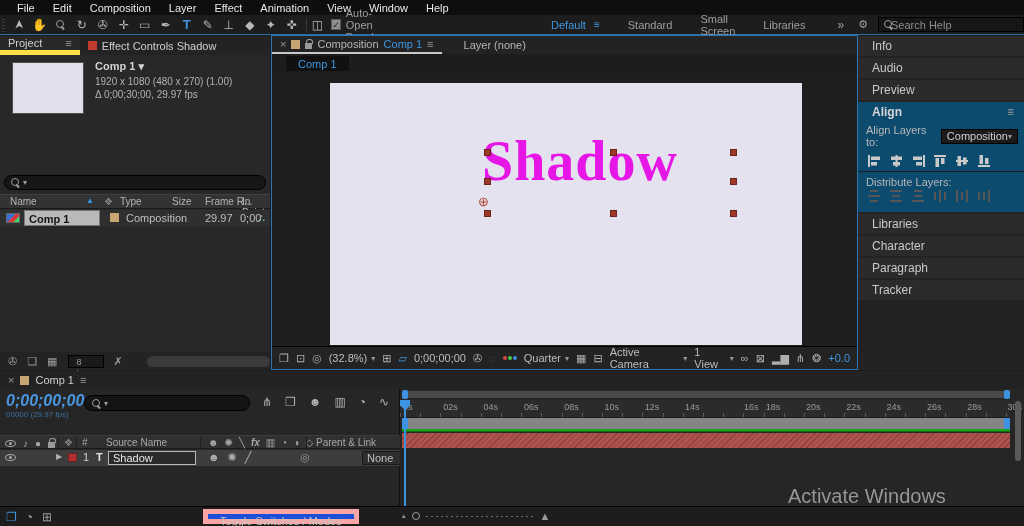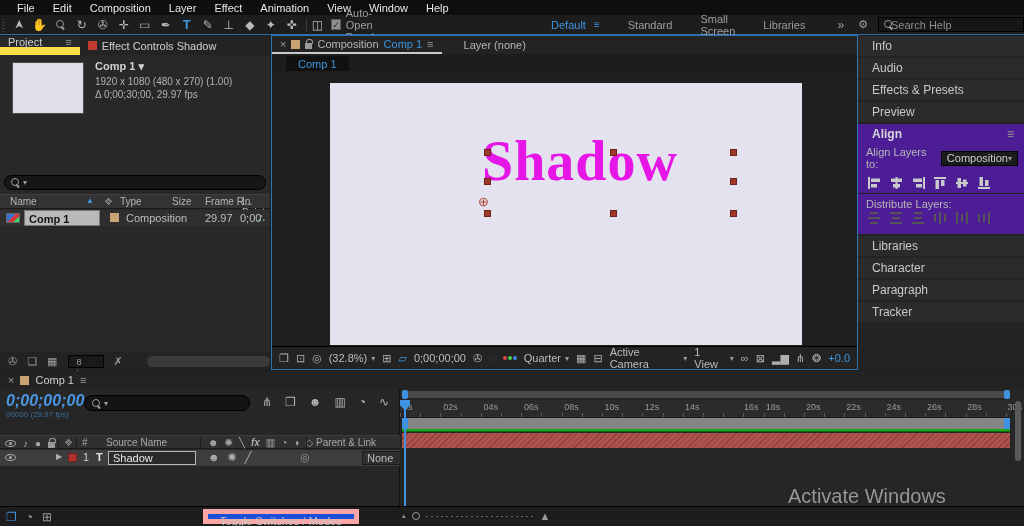--- a/index.html
+++ b/index.html
@@ -38,21 +38,21 @@
   .search{margin-left:10px;width:146px;height:15px;background:#161616;border:1px solid #000;
           display:flex;align-items:center;gap:5px;padding:0 5px;}
   .search input{flex:1;background:transparent;border:none;outline:none;color:#bdbdbd;
                 font-family:"Liberation Sans",sans-serif;font-size:11px;}
   .search input::placeholder{color:#8e8e8e;}
 
   
   #project-panel{position:absolute;left:0;top:36px;width:270px;height:334px;background:#282828;}
   .pp-tabs{height:19px;display:flex;align-items:center;background:#232323;}
   .pp-tab{display:flex;align-items:center;gap:5px;padding:0 8px;height:100%;color:#cfcfcf;}
-  .pp-tab.active{border-bottom:8px solid #fde047;background:#282828;gap:23px;}
+  .pp-tab.active{border-bottom:5px solid #fde047;background:#282828;gap:23px;}
   .tab-menu-glyph{color:#9a9a9a;}
   .red-sq{width:9px;height:9px;background:#c23a30;display:inline-block;}
   .tan-sq{width:9px;height:9px;background:#c9a473;display:inline-block;}
   .pp-info{position:absolute;left:0;top:22px;width:270px;height:70px;}
   .pp-thumb{position:absolute;left:12px;top:4px;width:72px;height:52px;background:#e0dfeb;border:1px solid #4a4a4a;}
   .pp-comp-title{position:absolute;left:95px;top:2px;color:#d2d2d2;font-weight:bold;}
   .pp-line{position:absolute;left:95px;color:#b2b2b2;font-size:10px;}
   .pp-search{position:absolute;left:4px;top:139px;width:262px;height:15px;background:#161616;
              border:1px solid #000;border-radius:8px;display:flex;align-items:center;padding:0 6px;gap:3px;}
   .pp-header{position:absolute;left:0;top:158px;width:270px;height:15px;background:#333;
@@ -96,21 +96,21 @@
   .dd-arrow{font-size:8px;color:#9a9a9a;}
   .cpt-text{color:#bdbdbd;}
   .cpt-text.blue{color:#3e96e0;}
   .rgb-dots{display:flex;gap:1px;}
   .rgb-dots i{width:4px;height:4px;border-radius:50%;display:block;}
 
   
   #right-sidebar{position:absolute;left:858px;top:36px;width:166px;height:334px;background:#232323;}
   .sb-item{height:20px;background:#2b2b2b;margin-bottom:2px;display:flex;align-items:center;
            padding-left:14px;color:#c9c9c9;font-size:12px;}
-  .sb-align{background:#4c1d95;margin-bottom:2px;padding-bottom:6px;}
+  .sb-align{background:#0c4a6e;margin-bottom:2px;padding-bottom:6px;}
   .sb-align-head{height:20px;display:flex;align-items:center;justify-content:space-between;
                  padding:0 10px 0 14px;color:#d6d6d6;font-size:12px;font-weight:bold;}
   .sb-align-row{display:flex;align-items:center;gap:4px;padding:2px 6px 2px 8px;color:#b7b7b7;}
   .sb-dd{flex:1;height:15px;background:#1b1b1b;border:1px solid #000;display:flex;align-items:center;
          justify-content:space-between;padding:0 5px;color:#cfcfcf;}
   .icon-row{display:flex;gap:9px;padding:5px 0 4px 10px;border-bottom:1px solid #1f1f1f;}
   .icon-row.nb{border-bottom:none;padding-top:2px;}
   .aln{color:#c9c9c9;display:inline-flex;}
   .aln.disabled{color:#565656;}
   .sb-label{padding:4px 0 0 8px;color:#b7b7b7;}
@@ -359,21 +359,20 @@
         <span class="cpt-icon">⋔</span>
         <span class="cpt-icon">❂</span>
         <span class="cpt-text blue">+0.0</span>
       </div>
   </div>
 
   <div id="right-sidebar">
     <div id="sb-top">
         <div class="sb-item">Info</div>
         <div class="sb-item">Audio</div>
-        <div class="sb-item">Effects &amp; Presets</div>
         <div class="sb-item">Preview</div>
       </div>
     <div class="sb-align">
       <div class="sb-align-head">
         <span>Align</span>
         <span class="tab-menu-glyph">≡</span>
       </div>
       <div class="sb-align-row">
         <span>Align Layers to:</span>
         <span class="sb-dd">

